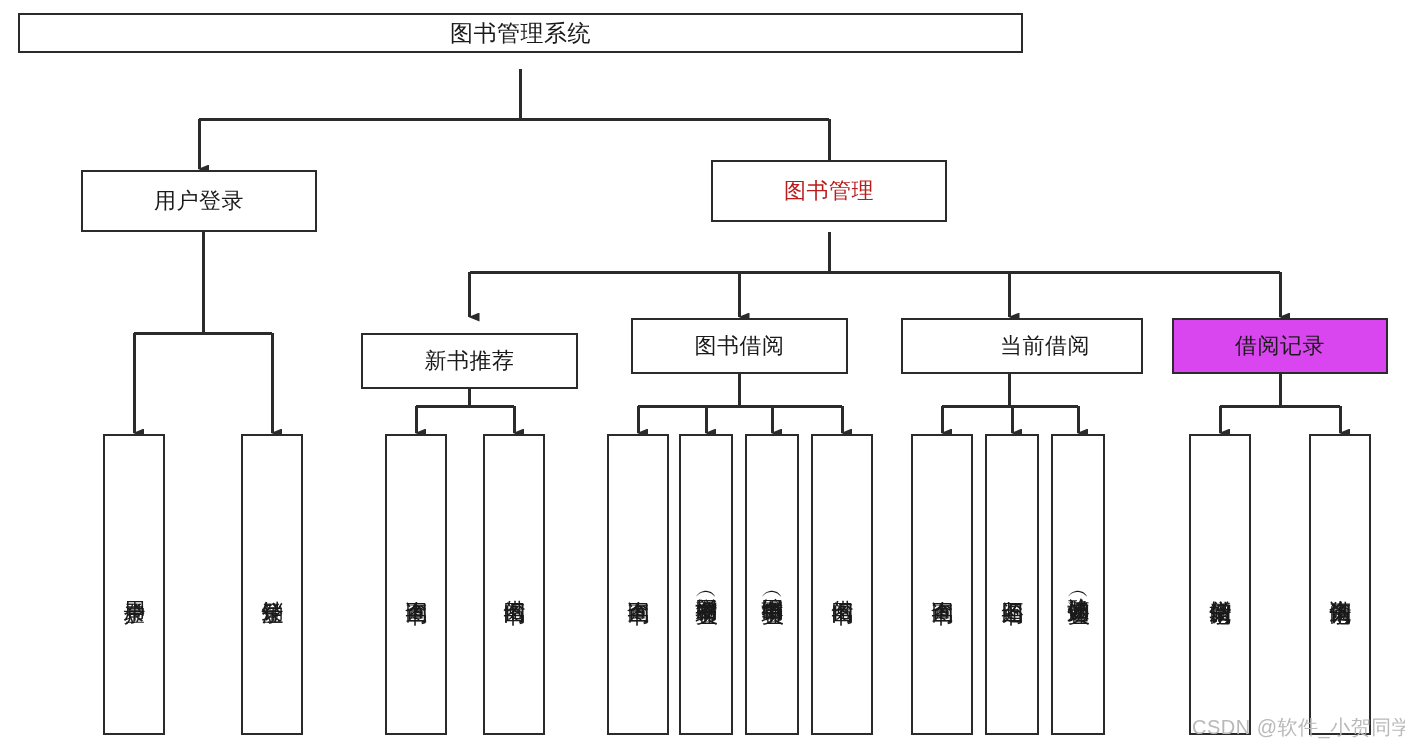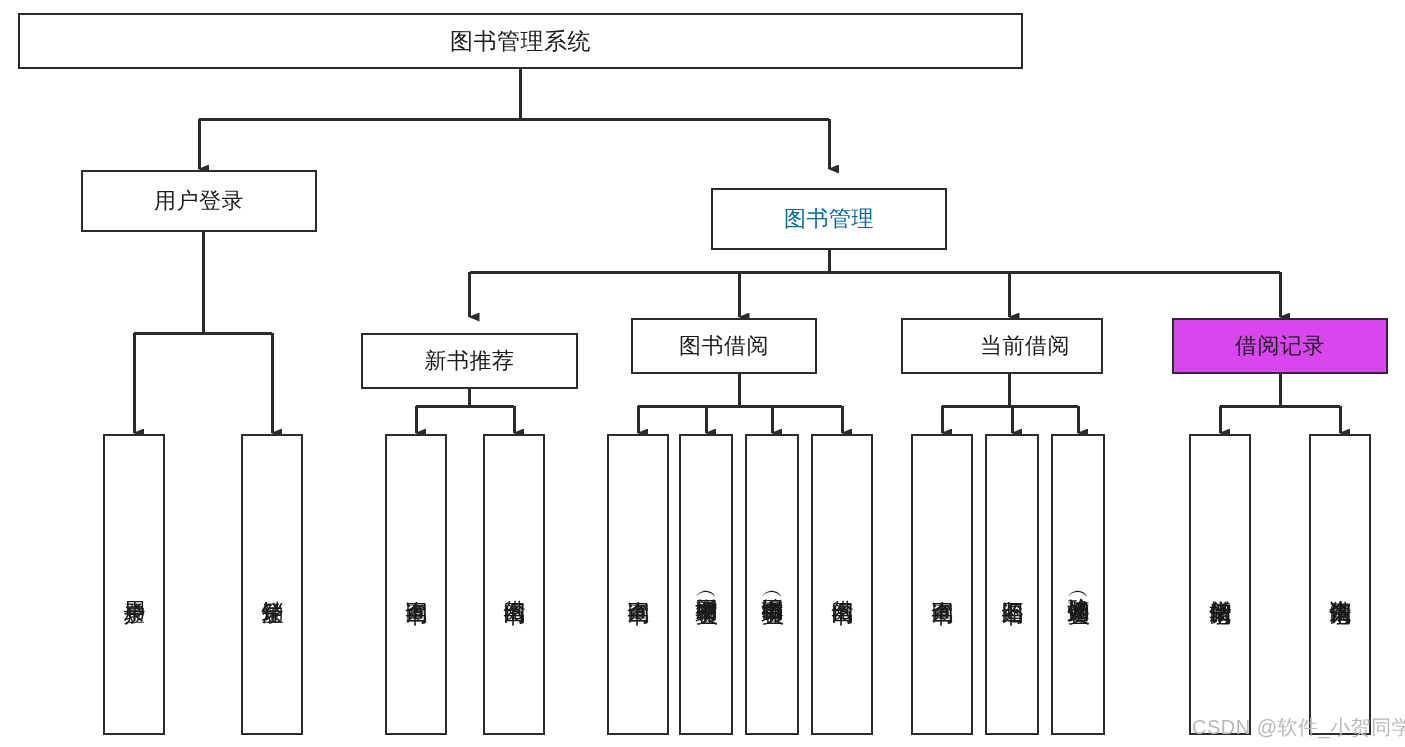--- a/index.html
+++ b/index.html
@@ -108,38 +108,38 @@
         <line x1="942" y1="406" x2="942" y2="433" stroke="#2b2b2b" stroke-width="3" shape-rendering="crispEdges" marker-end="url(#arrowhead)"></line>
         <line x1="1012" y1="406" x2="1012" y2="433" stroke="#2b2b2b" stroke-width="3" shape-rendering="crispEdges" marker-end="url(#arrowhead)"></line>
         <line x1="1078" y1="406" x2="1078" y2="433" stroke="#2b2b2b" stroke-width="3" shape-rendering="crispEdges" marker-end="url(#arrowhead)"></line>
         <line x1="1280" y1="374" x2="1280" y2="406" stroke="#2b2b2b" stroke-width="3" shape-rendering="crispEdges"></line>
         <line x1="1220" y1="406" x2="1340" y2="406" stroke="#2b2b2b" stroke-width="3" shape-rendering="crispEdges"></line>
         <line x1="1220" y1="406" x2="1220" y2="433" stroke="#2b2b2b" stroke-width="3" shape-rendering="crispEdges" marker-end="url(#arrowhead)"></line>
         <line x1="1340" y1="406" x2="1340" y2="433" stroke="#2b2b2b" stroke-width="3" shape-rendering="crispEdges" marker-end="url(#arrowhead)"></line>
       </g>
   </svg>
 
-  <div class="node root h" id="n-root" style="left: 18px; top: 13px; width: 1005px; height: 56px; border-color: rgb(43, 43, 43); background: rgb(255, 255, 255); color: rgb(26, 26, 26);">
+  <div class="node root h" id="n-root" style="left: 18px; top: 13px; width: 1005px; height: 40px; border-color: rgb(43, 43, 43); background: rgb(255, 255, 255); color: rgb(26, 26, 26);">
     <span class="label">图书管理系统</span>
   </div>
 
   <div class="node h" id="n-l2_user" style="left: 81px; top: 170px; width: 236px; height: 62px; border-color: rgb(43, 43, 43); background: rgb(255, 255, 255); color: rgb(26, 26, 26);">
     <span class="label">用户登录</span>
   </div>
-  <div class="node h" id="n-l2_book" style="left: 711px; top: 188px; width: 236px; height: 62px; border-color: rgb(43, 43, 43); background: rgb(255, 255, 255); color: #0369a1;">
+  <div class="node h" id="n-l2_book" style="left: 711px; top: 160px; width: 236px; height: 62px; border-color: rgb(43, 43, 43); background: rgb(255, 255, 255); color: #b91c1c;">
     <span class="label">图书管理</span>
   </div>
 
   <div class="node h" id="n-l3_new" style="left: 361px; top: 318px; width: 217px; height: 56px; border-color: rgb(43, 43, 43); background: rgb(255, 255, 255); color: rgb(26, 26, 26); margin-top: 15px;">
     <span class="label">新书推荐</span>
   </div>
-  <div class="node h" id="n-l3_borrow" style="left: 631px; top: 318px; width: 186px; height: 56px; border-color: rgb(43, 43, 43); background: rgb(255, 255, 255); color: rgb(26, 26, 26);">
+  <div class="node h" id="n-l3_borrow" style="left: 631px; top: 318px; width: 217px; height: 56px; border-color: rgb(43, 43, 43); background: rgb(255, 255, 255); color: rgb(26, 26, 26);">
     <span class="label">图书借阅</span>
   </div>
-  <div class="node h" id="n-l3_current" style="left: 901px; top: 318px; width: 202px; height: 56px; border-color: rgb(43, 43, 43); background: rgb(255, 255, 255); color: rgb(26, 26, 26); padding-left: 46px;">
+  <div class="node h" id="n-l3_current" style="left: 901px; top: 318px; width: 242px; height: 56px; border-color: rgb(43, 43, 43); background: rgb(255, 255, 255); color: rgb(26, 26, 26); padding-left: 46px;">
     <span class="label">当前借阅</span>
   </div>
   <div class="node h" id="n-l3_record" style="left: 1172px; top: 318px; width: 216px; height: 56px; border-color: rgb(43, 43, 43); background: #d946ef; color: rgb(26, 26, 26);">
     <span class="label">借阅记录</span>
   </div>
 
   <div class="node v" id="n-leaf_user_login" style="left: 103px; top: 434px; width: 62px; height: 301px; border-color: rgb(43, 43, 43); background: rgb(255, 255, 255); color: rgb(26, 26, 26);">
     <span class="label">用户登录</span>
   </div>
   <div class="node v" id="n-leaf_user_logout" style="left: 241px; top: 434px; width: 62px; height: 301px; border-color: rgb(43, 43, 43); background: rgb(255, 255, 255); color: rgb(26, 26, 26);">

